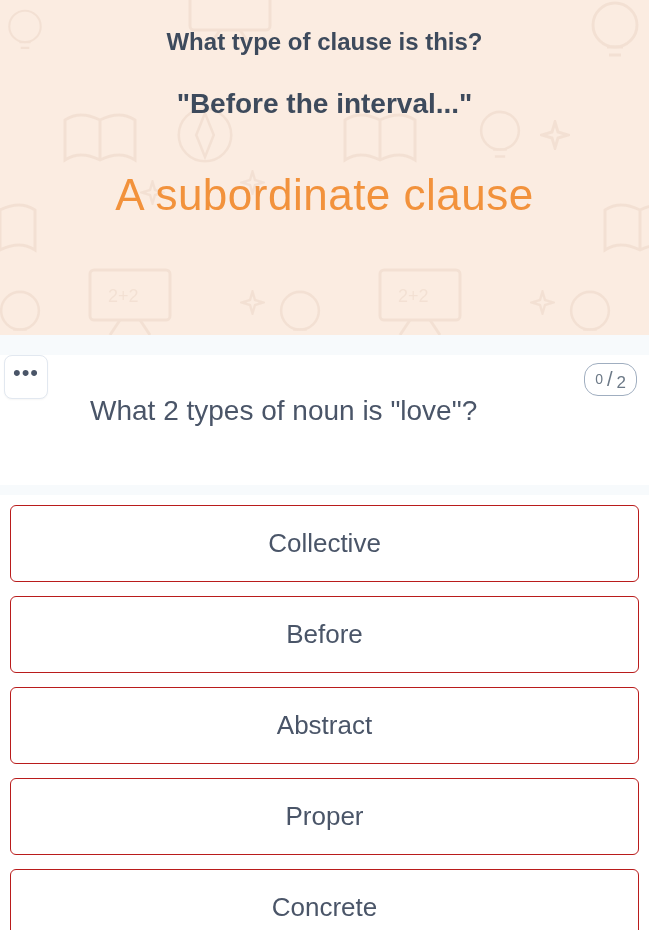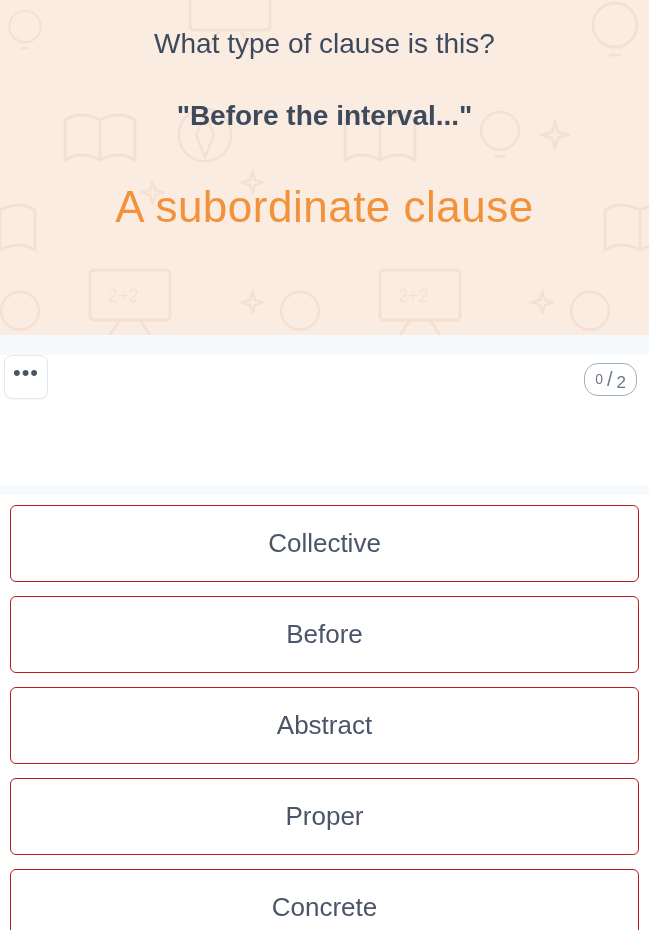--- a/index.html
+++ b/index.html
@@ -13,24 +13,24 @@
     text-align: center;
     padding-top: 28px;
   }
   .top-card .bg-pattern {
     position: absolute; inset: 0;
     opacity: 0.15;
     pointer-events: none;
   }
   .top-card .q1-line1 {
     position: relative;
-    font-size: 28px;
-    font-weight: 400;
+    font-size: 24px;
+    font-weight: 700;
     color: #3d4a5c;
-    margin-bottom: 40px;
+    margin-bottom: 32px;
   }
   .top-card .q1-line2 {
     position: relative;
     font-size: 28px;
     font-weight: 700;
     color: #3d4a5c;
     margin-bottom: 50px;
   }
   .top-card .answer {
     position: relative;
@@ -191,20 +191,21 @@
 <div class="question-area">
   <div class="question-card">
     <div class="more-btn">
         <span>•••</span>
       </div>
     <div class="score-badge">
       <span class="num">0</span>
       <span class="slash">/</span>
       <span class="den">2</span>
     </div>
+    <div>What 2 types of noun is "love"?</div>
   </div>
 </div>
 
 <div class="options">
   <div class="option">Collective</div>
   <div class="option">Before</div>
   <div class="option">Abstract</div>
   <div class="option">Proper</div>
   <div class="option">Concrete</div>
 </div>

